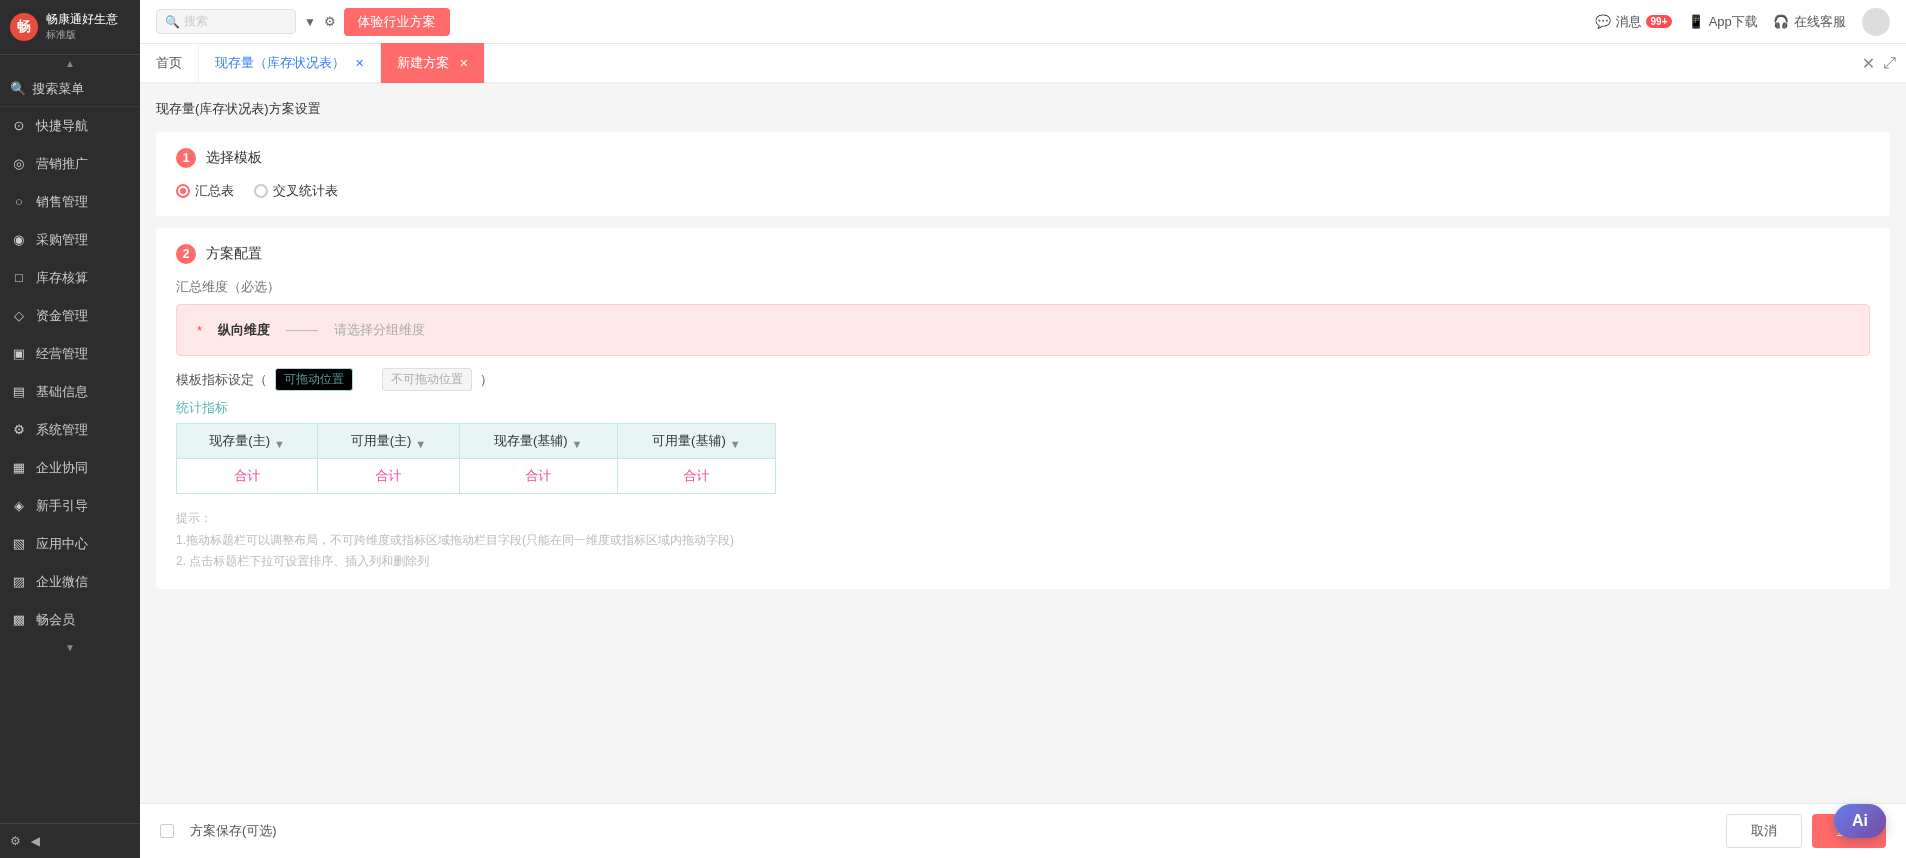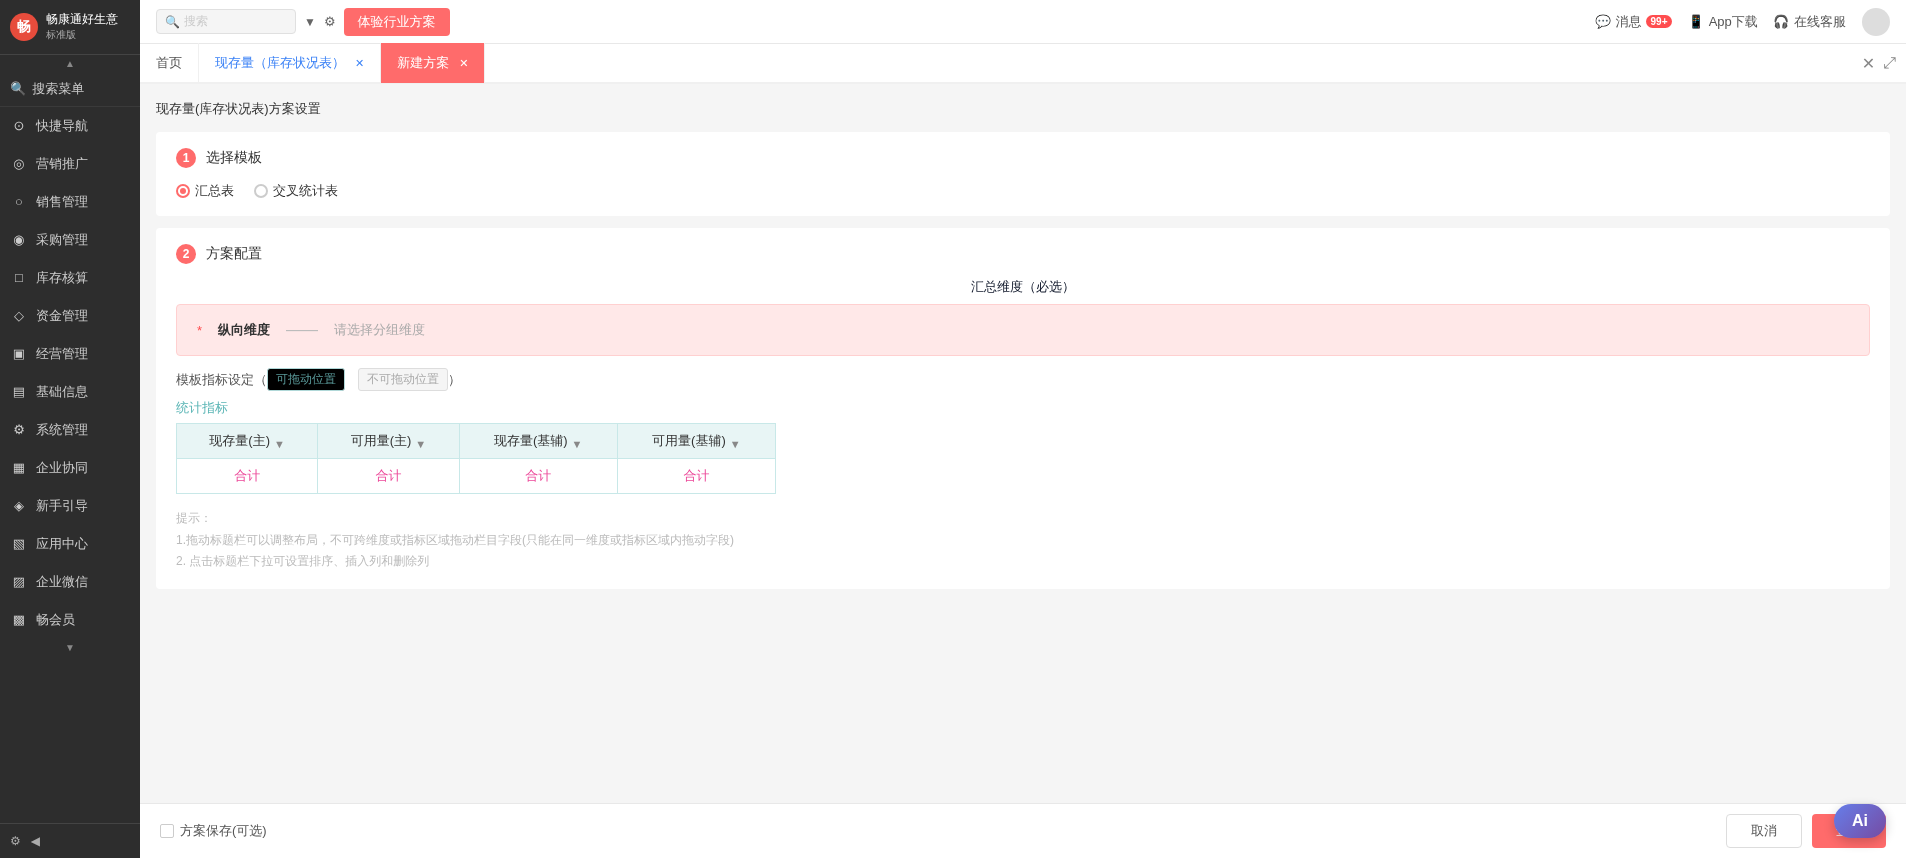--- a/index.html
+++ b/index.html
@@ -148,32 +148,32 @@
     .radio-dot {
       width: 14px; height: 14px; border-radius: 50%;
       border: 2px solid #ccc;
       display: flex; align-items: center; justify-content: center;
     }
     .radio-dot.checked { border-color: #ff6b6b; }
     .radio-dot.checked::after {
       content: ''; width: 6px; height: 6px; border-radius: 50%; background: #ff6b6b;
     }
 
-    .field-label { font-size: 13px; color: #0f172a; margin-bottom: 8px; text-align: center; }
+    .field-label { font-size: 13px; color: #737373; margin-bottom: 8px; }
     .dimension-box {
       background: #ffe8e8; border: 1px solid #ffd0d0;
       border-radius: 4px; padding: 16px 20px;
       display: flex; align-items: center; gap: 16px;
     }
     .dimension-required { color: #ff4d4f; font-size: 13px; }
     .dimension-label { color: #333; font-size: 13px; font-weight: bold; }
     .dimension-divider { color: #bbb; font-size: 16px; }
     .dimension-placeholder { color: #aaa; font-size: 13px; }
 
-    .indicator-settings { font-size: 13px; color: #555; margin: 12px 0 8px 0; display: flex; align-items: center; }
+    .indicator-settings { font-size: 13px; color: #555; margin: 12px 0 8px 0; display: flex; align-items: center; gap: 8px; }
     .draggable-tag {
       background: #000000; border: 1px solid #b0d8d8;
       border-radius: 3px; padding: 2px 8px; font-size: 12px; color: #5a9a9a;
     }
     .non-draggable-tag {
       background: #f5f5f5; border: 1px solid #ddd;
       border-radius: 3px; padding: 2px 8px; font-size: 12px; color: #aaa;
     }
 
     .stats-section-title { color: #5ab5b5; font-size: 13px; margin-bottom: 6px; }
@@ -195,21 +195,21 @@
       font-size: 12px; color: #bbb; margin-top: 14px; line-height: 1.8;
     }
     .tips-title { color: #bbb; }
 
     
     .footer {
       background: white; border-top: 1px solid #e8e8e8;
       padding: 10px 20px;
       display: flex; align-items: center; justify-content: space-between;
     }
-    .save-option { display: flex; align-items: center; gap: 6px; font-size: 13px; color: #555; cursor: pointer; }
+    .save-option { display: flex; align-items: center; gap: 16px; font-size: 13px; color: #555; cursor: pointer; }
     .checkbox { width: 14px; height: 14px; border: 1px solid #ccc; border-radius: 2px; }
     .footer-btns { display: flex; gap: 10px; }
     .btn-cancel {
       padding: 7px 24px; border: 1px solid #ddd; background: white;
       border-radius: 4px; cursor: pointer; font-size: 13px; color: #555;
     }
     .btn-confirm {
       padding: 7px 24px; border: none; background: #ff6b6b;
       border-radius: 4px; cursor: pointer; font-size: 13px; color: white;
     }

